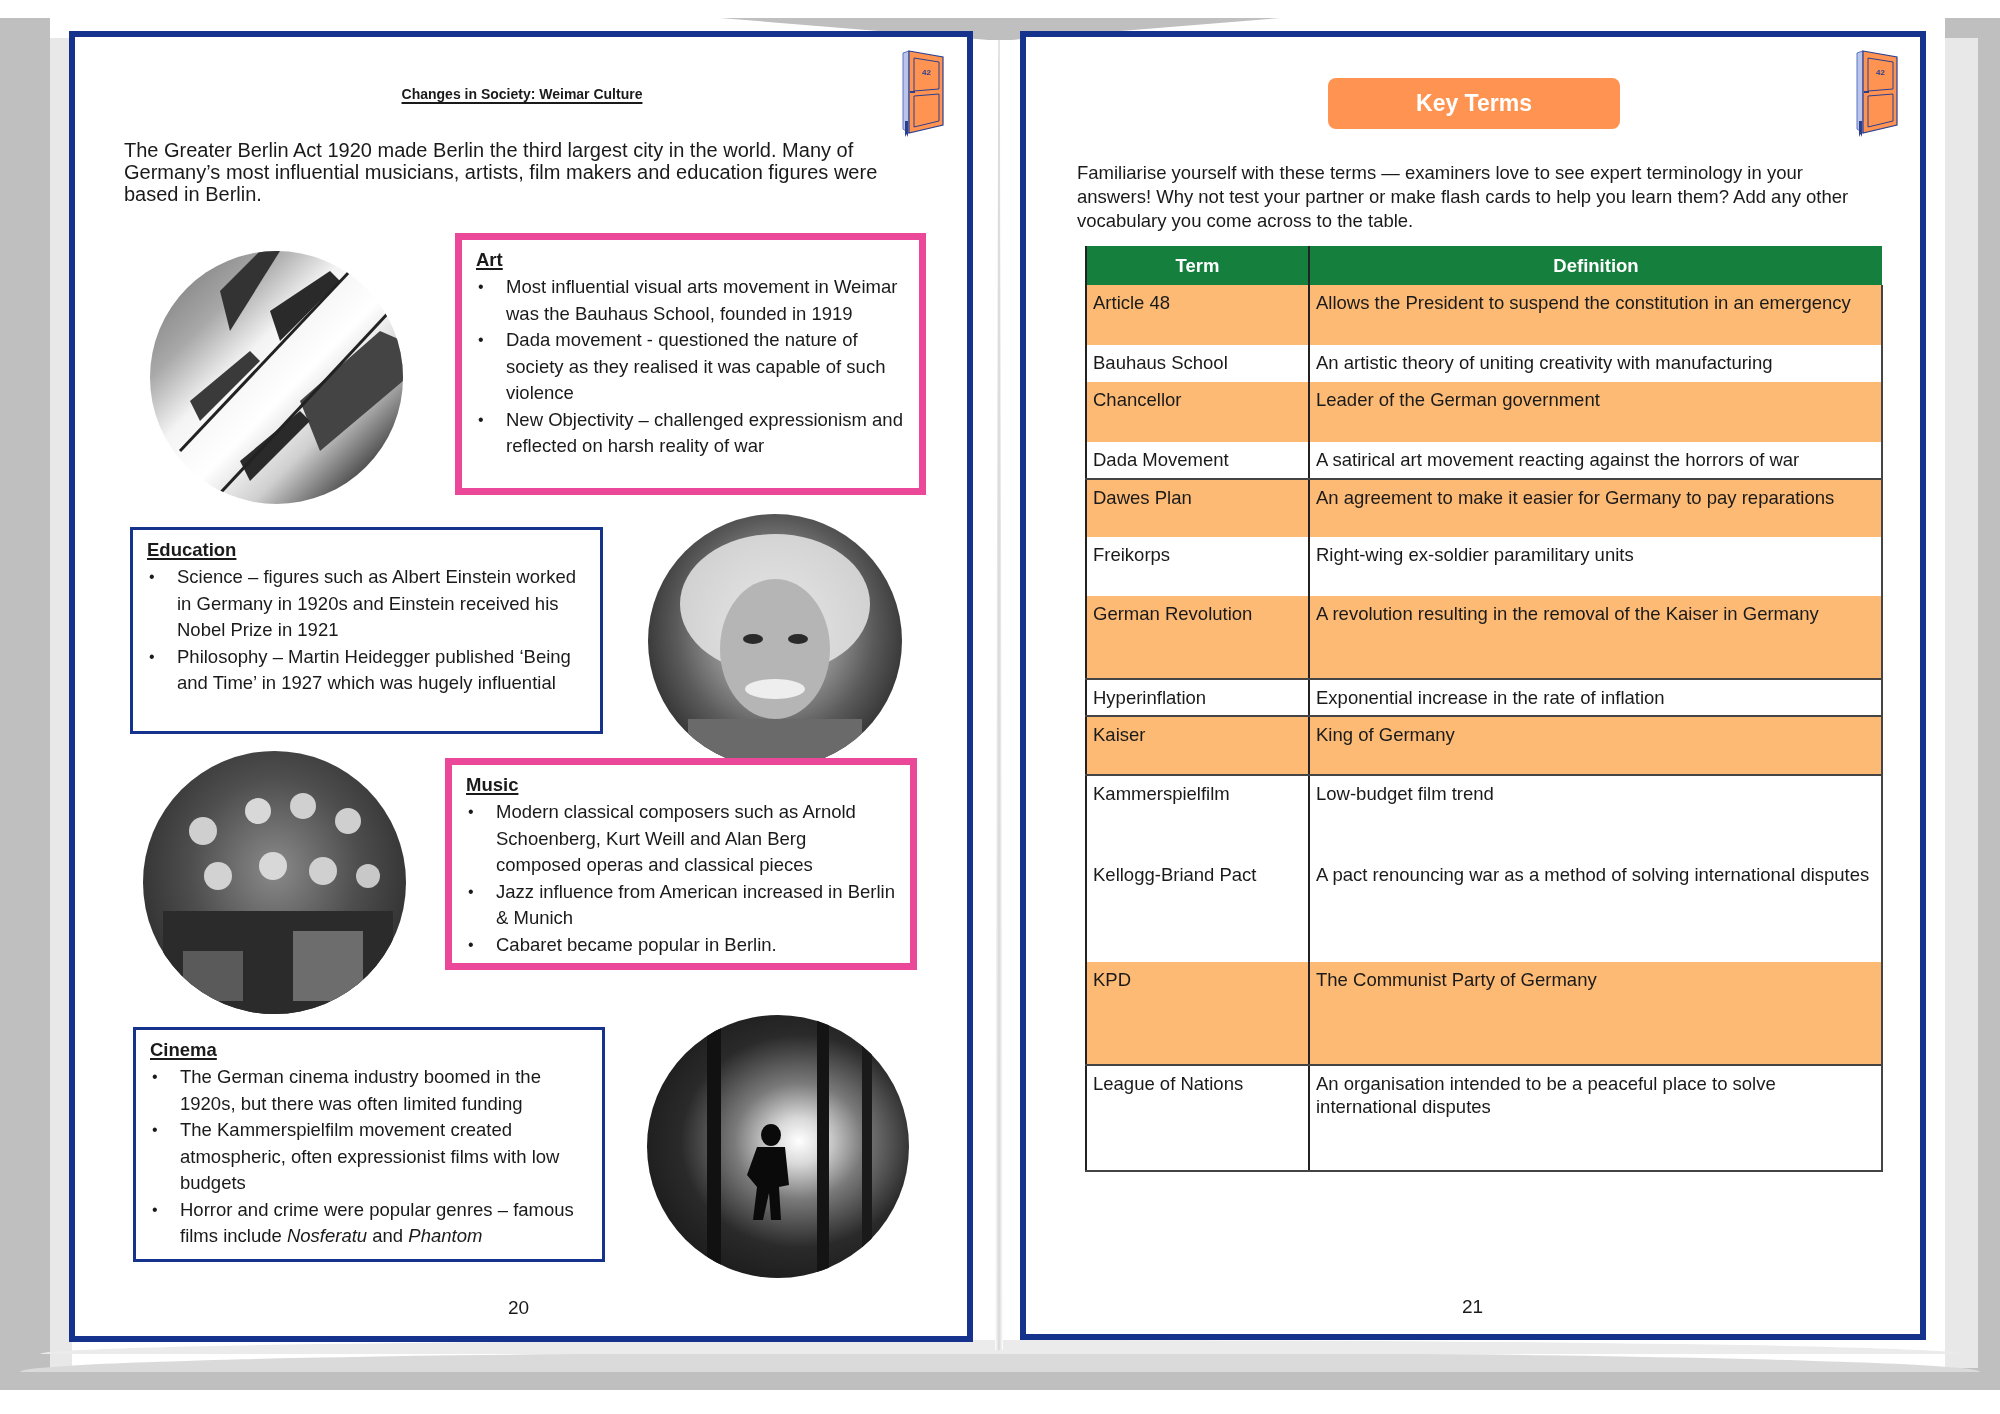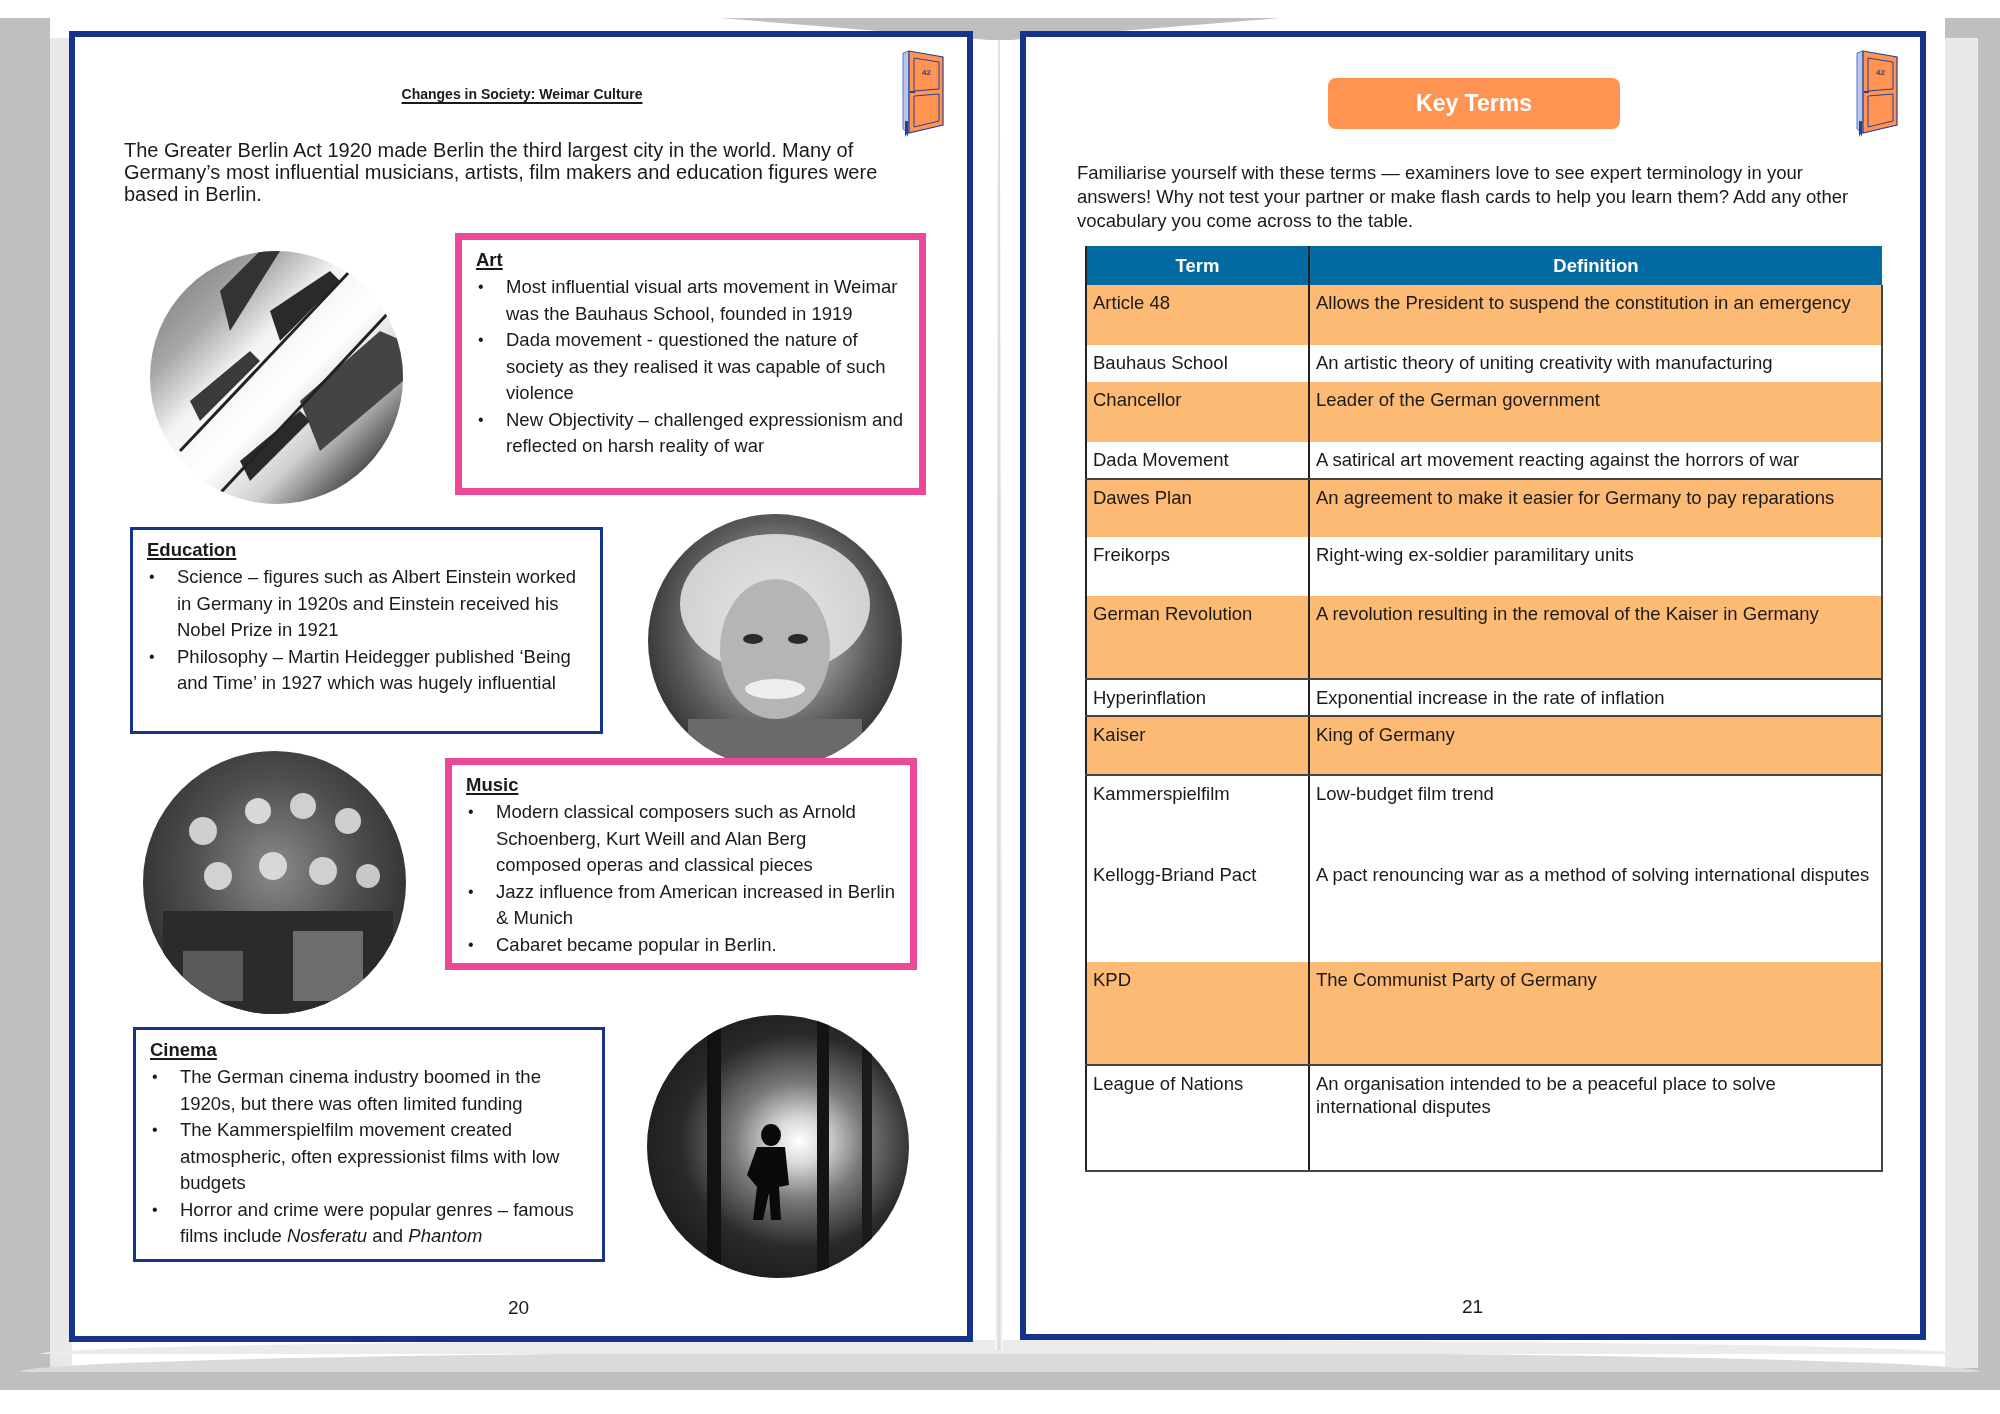--- a/index.html
+++ b/index.html
@@ -28,21 +28,21 @@
   .box h3{margin:0 0 2px 0;font-size:18.5px;font-weight:bold;text-decoration:underline;text-decoration-thickness:2px;text-underline-offset:2px;line-height:24px;}
   .box ul{margin:0;padding:0 0 0 30px;list-style:none;}
   .box li{position:relative;font-size:18.5px;line-height:26.5px;}
   .box li::before{content:"•";position:absolute;left:-28px;top:0;font-size:16px;}
   .photo{border-radius:50%;overflow:hidden;}
   .page-num{font-size:19px;}
 
   .kt-button{left:1328px;top:78px;width:292px;height:51px;background:#ff9452;border-radius:8px;color:#fff;font-weight:bold;font-size:23px;display:flex;align-items:center;justify-content:center;}
   .intro-r{left:1077px;top:161px;width:800px;font-size:18.5px;line-height:24px;}
   table.kt{position:absolute;left:1085px;top:246px;width:798px;border-collapse:collapse;font-size:18.5px;table-layout:fixed;}
-  table.kt th{background:#0369a1;color:#fff;font-weight:bold;height:39px;text-align:center;font-size:18.5px;border-left:2px solid #222;padding:0;}
+  table.kt th{background:#15803d;color:#fff;font-weight:bold;height:39px;text-align:center;font-size:18.5px;border-left:2px solid #222;padding:0;}
   table.kt th:last-child{border-right:none;}
   table.kt td{vertical-align:top;padding:6px 6px 0 6px;border-left:2px solid #222;line-height:23px;}
   table.kt td.term{width:209px;}
   table.kt tr.shade td{background:#fdba74;}
   table.kt tr.rule td{border-bottom:2px solid #444;}
   table.kt tr td:last-child{border-right:2px solid #444;}
   table.kt tr:last-child td{border-bottom:2px solid #444;}
 </style>
 </head>
 <body>

